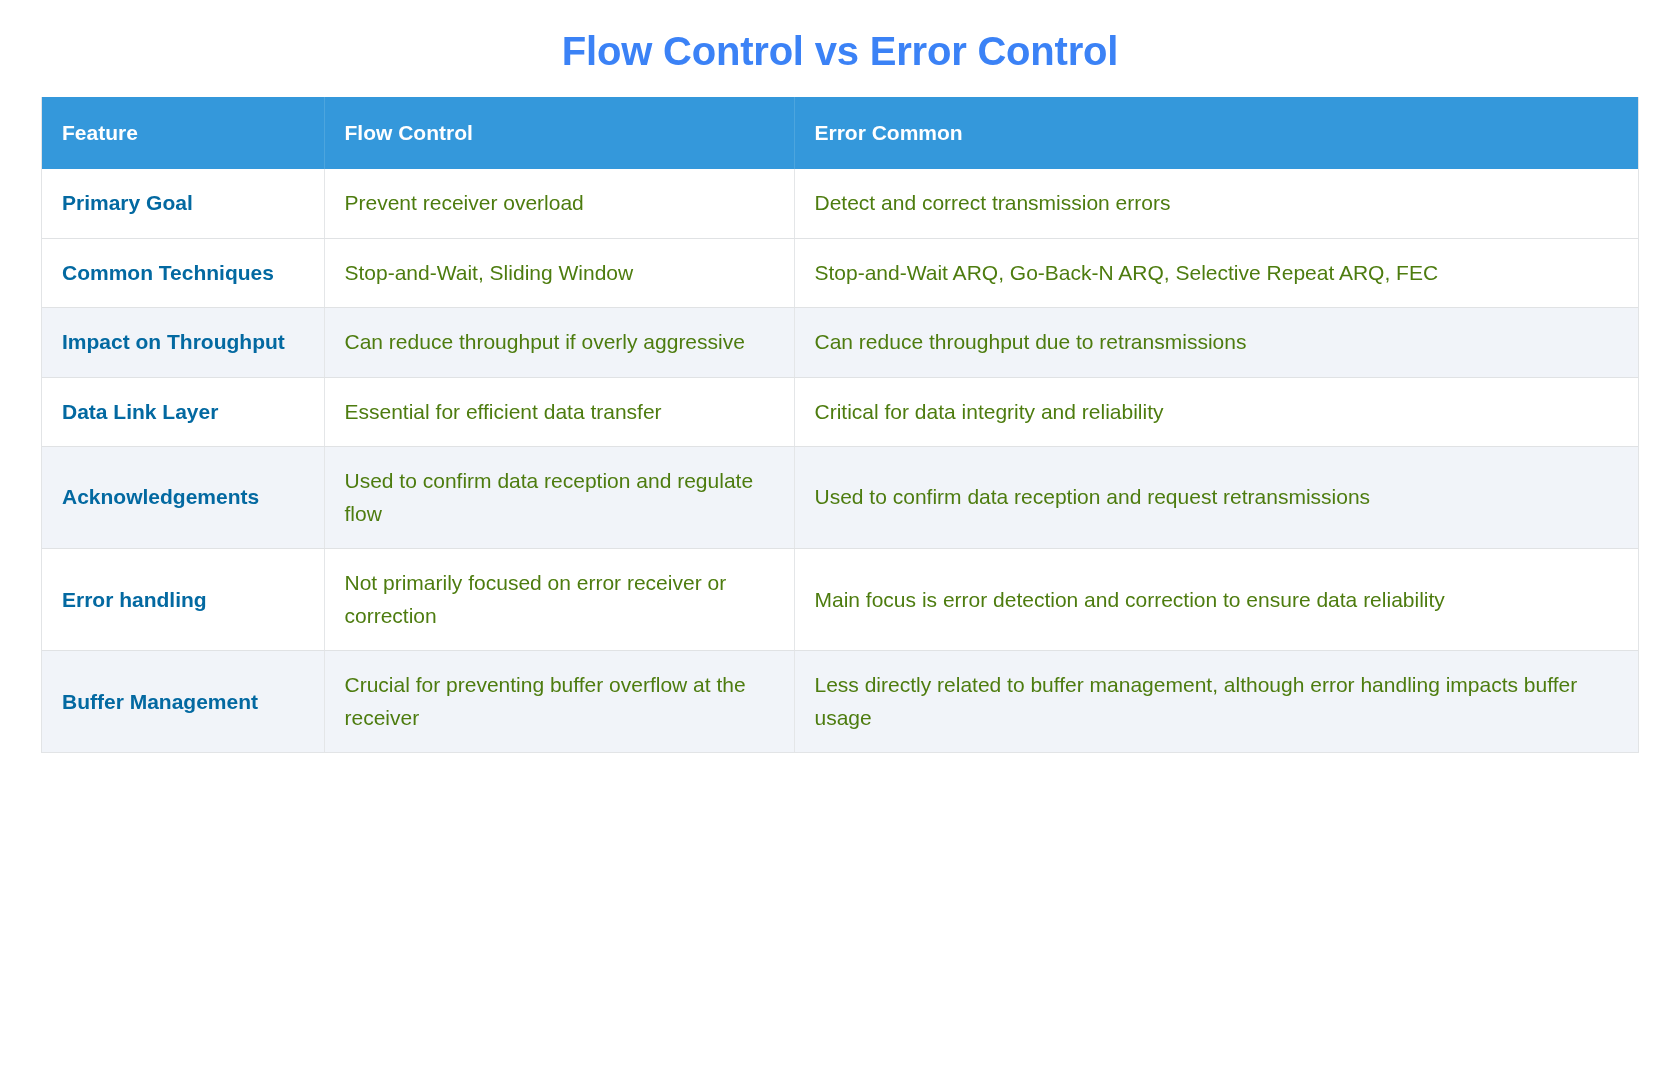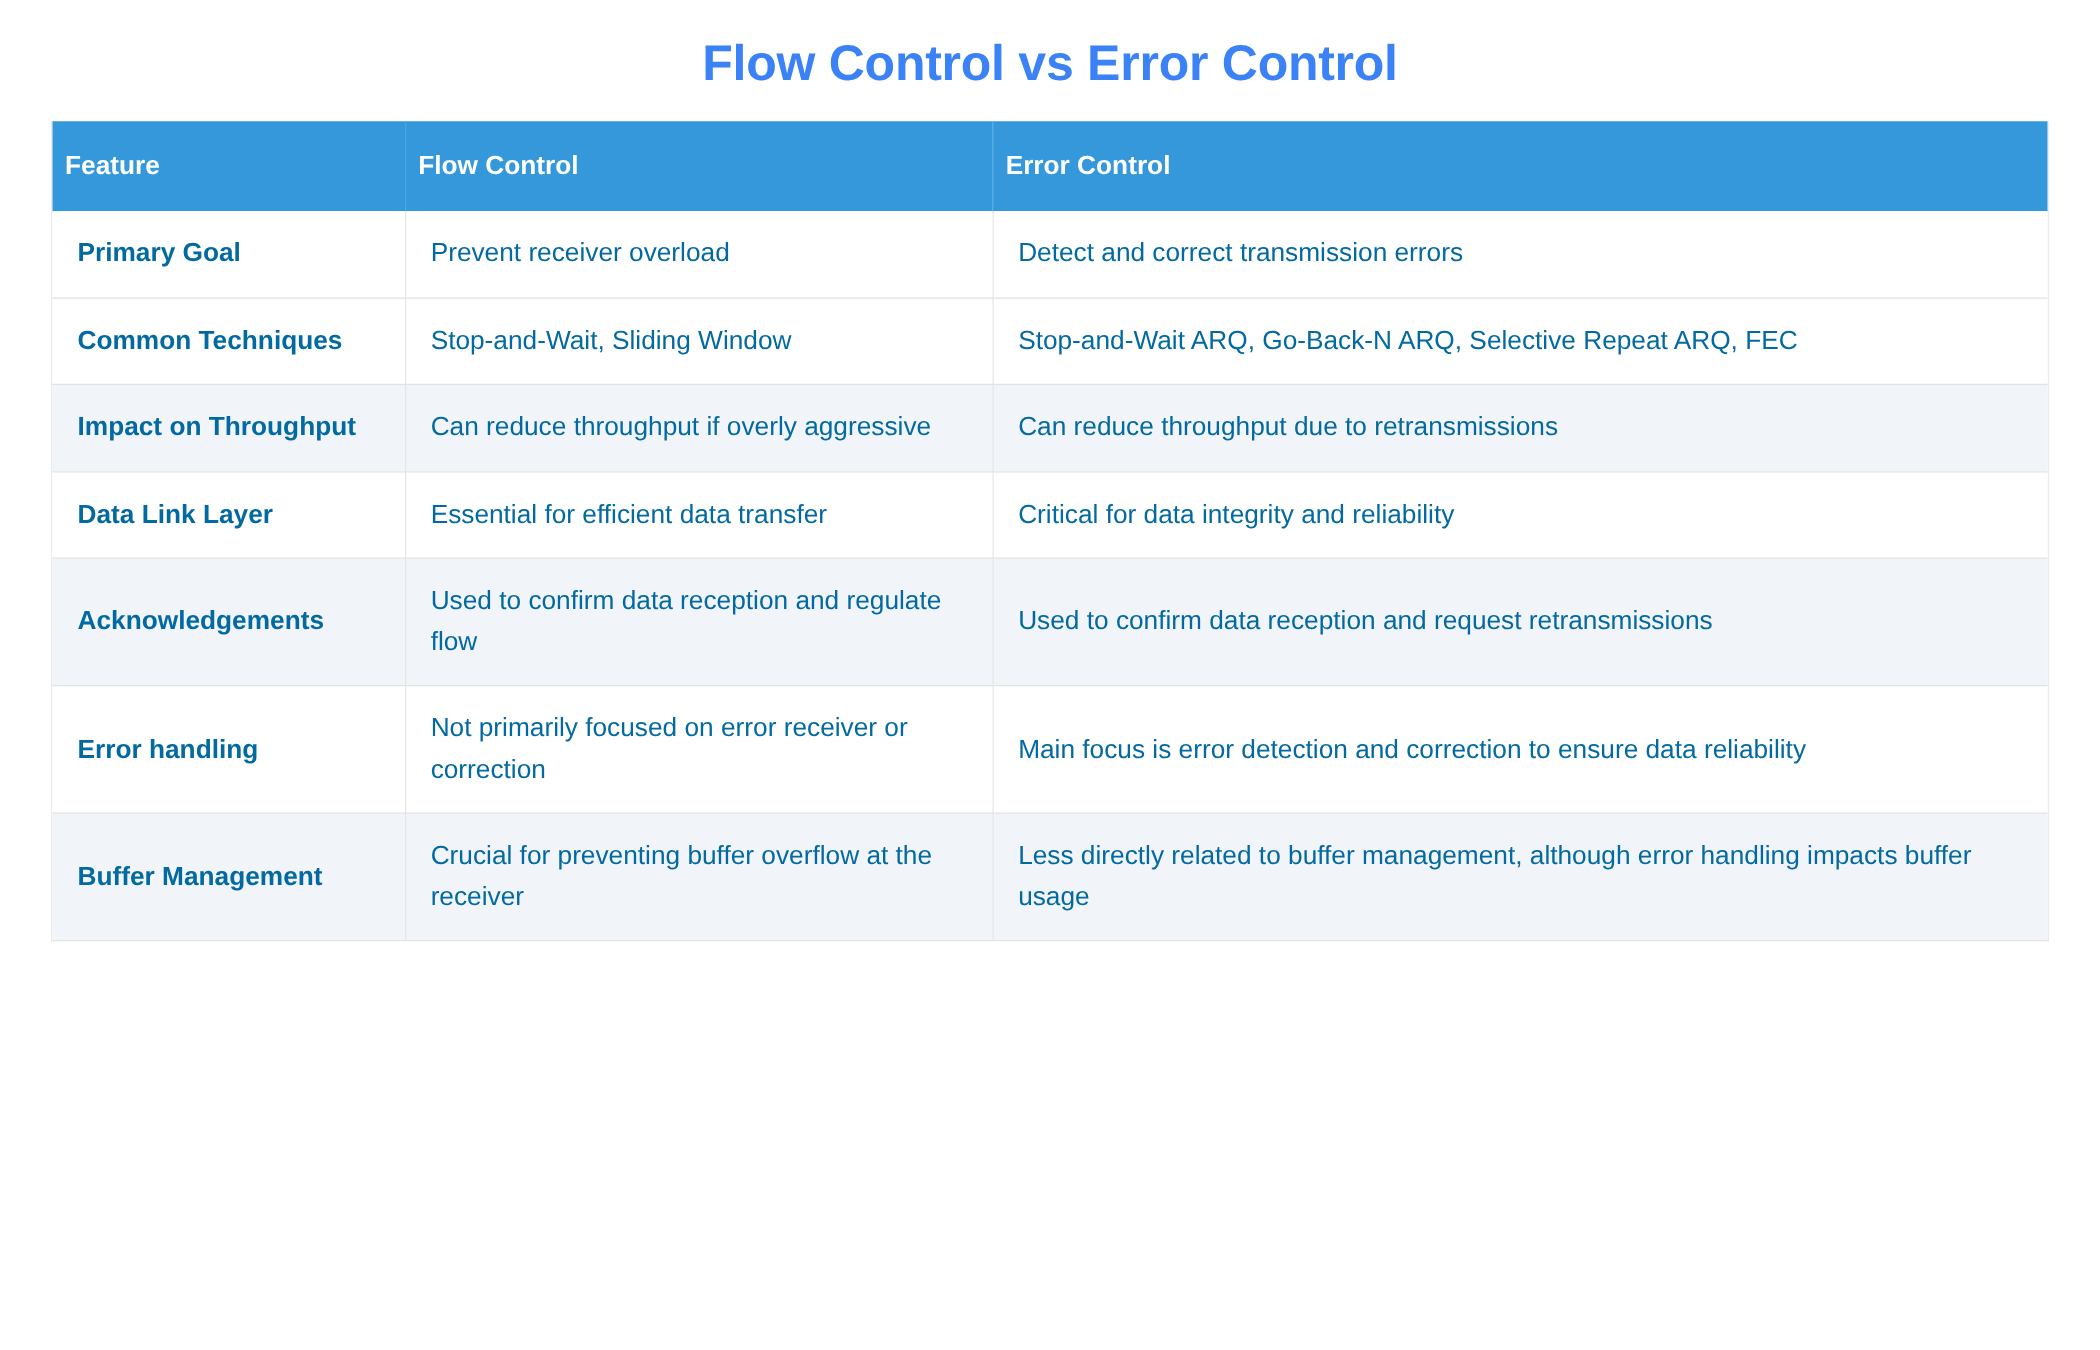--- a/index.html
+++ b/index.html
@@ -53,34 +53,34 @@
   table.compare col.c1 { width: 282px; }
   table.compare col.c2 { width: 470px; }
   table.compare col.c3 { width: 844px; }
 
   table.compare thead th {
     background: #3498db;
     color: #ffffff;
     font-size: 21px;
     font-weight: bold;
     text-align: left;
-    padding: 22px 20px 22px 10px;
+    padding: 22px 20px 22px 20px;
     height: 72px;
     box-sizing: border-box;
     vertical-align: middle;
     border-right: 1px solid #4ca5de;
     line-height: 1.2;
   }
   table.compare thead th:last-child {
     border-right: none;
   }
 
   table.compare tbody td {
     font-size: 21px;
-    color: #0369a1;
+    color: #4d7c0f;
     padding: 18px 20px;
     vertical-align: middle;
     line-height: 1.55;
     border-right: 1px solid #e4e6e8;
     border-bottom: 1px solid #e0e2e4;
     box-sizing: border-box;
   }
   table.compare tbody td:last-child {
     border-right: none;
   }
@@ -111,21 +111,21 @@
     <table class="compare">
       <colgroup>
         <col class="c1">
         <col class="c2">
         <col class="c3">
       </colgroup>
       <thead>
         <tr>
           <th>Feature</th>
           <th>Flow Control</th>
-          <th>Error Control</th>
+          <th>Error Common</th>
         </tr>
       </thead>
       <tbody>
 
         <tr class="odd">
           <td class="feature">Primary Goal</td>
           <td>Prevent receiver overload</td>
           <td>Detect and correct transmission errors</td>
         </tr>
 

